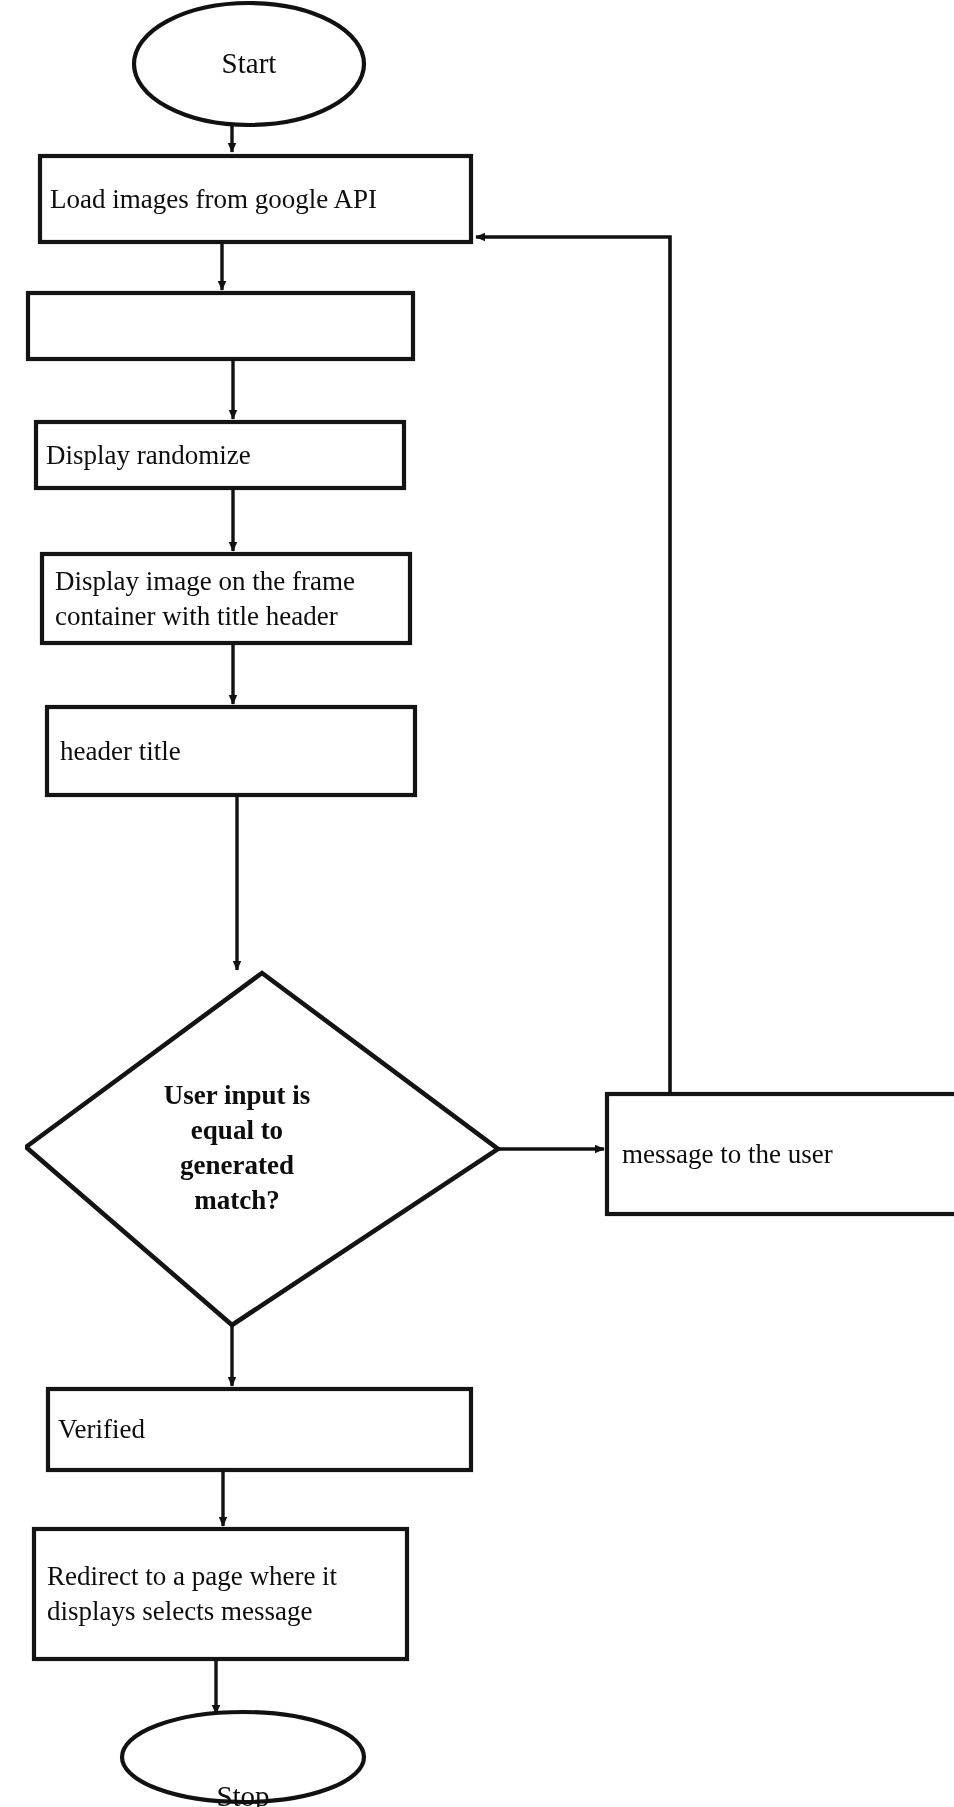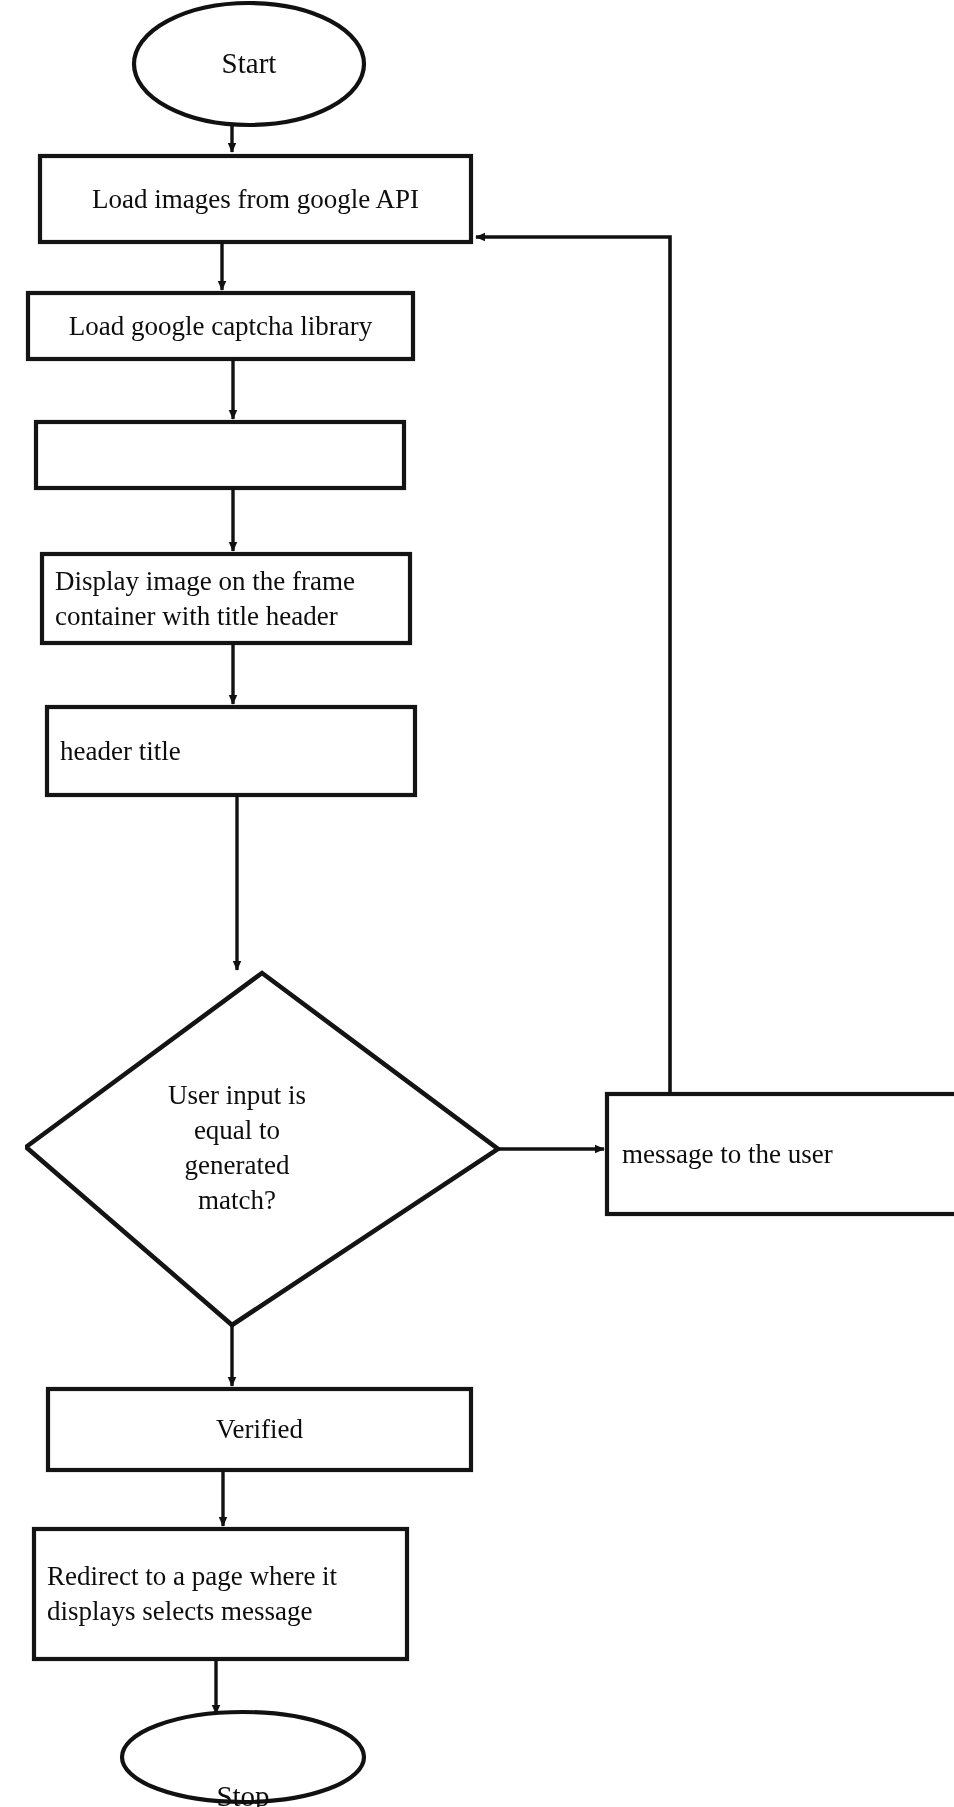--- a/index.html
+++ b/index.html
@@ -30,21 +30,21 @@
     position: absolute;
     box-sizing: border-box;
     display: flex;
     flex-direction: column;
     justify-content: center;
     color: #0d0d0d;
     font-family: "Liberation Serif", "DejaVu Serif", serif;
     pointer-events: none;
   }
   .label-center {
-    text-align: center;
+    text-align: left;
   }
   .label-justify {
     text-align: justify;
     text-align-last: left;
   }
   .label-justify > span {
     display: block;
   }
   .terminal-text {
     font-size: 29px;
@@ -115,33 +115,33 @@
 
     <line x1="191" y1="1659" x2="191" y2="1714" stroke="#111111" stroke-width="3.4" marker-end="url(#arrowhead)"></line>
 
     <path d="M 645,1094 L 645,237 L 451,237" fill="none" stroke="#111111" stroke-width="3.6" marker-end="url(#arrowhead)"></path>
   </svg>
 
   <div class="node-label label-center terminal-text" style="left:108px; top:4px; width:232px; height:120px;">Start</div>
 
   <div class="node-label label-center process-text" style="left:25px; top:156px; width:411px; height:86px;">Load images from google API</div>
 
-  <div class="node-label label-center process-text" style="left:13px; top:293px; width:365px; height:66px;">Load google captcha library</div>
 
+  <div class="node-label label-center process-text" style="left:21px; top:422px; width:348px; height:66px;">Display randomize</div>
 
   <div class="node-label label-justify process-text" style="left:30px; top:554px; width:342px; height:89px;">
     <span>Display image on the frame</span>
     <span>container with title header</span>
   </div>
 
   <div class="node-label label-justify process-text" style="left:35px; top:707px; width:342px; height:88px;">
     <span>header title</span>
   </div>
 
-  <div class="node-label decision-text" style="left:97px; top:1078px; width:230px; height:150px; justify-content:flex-start;">
+  <div class="node-label decision-text" style="left:97px; top:1078px; width:230px; height:150px; justify-content:flex-start;font-weight:bold;">
     <span>User input is</span>
     <span>equal to</span>
     <span>generated</span>
     <span>match?</span>
   </div>
 
   <div class="node-label label-justify process-text" style="left:597px; top:1094px; width:330px; height:120px;">
     <span style="text-align:right;">message to the user</span>
   </div>
 

